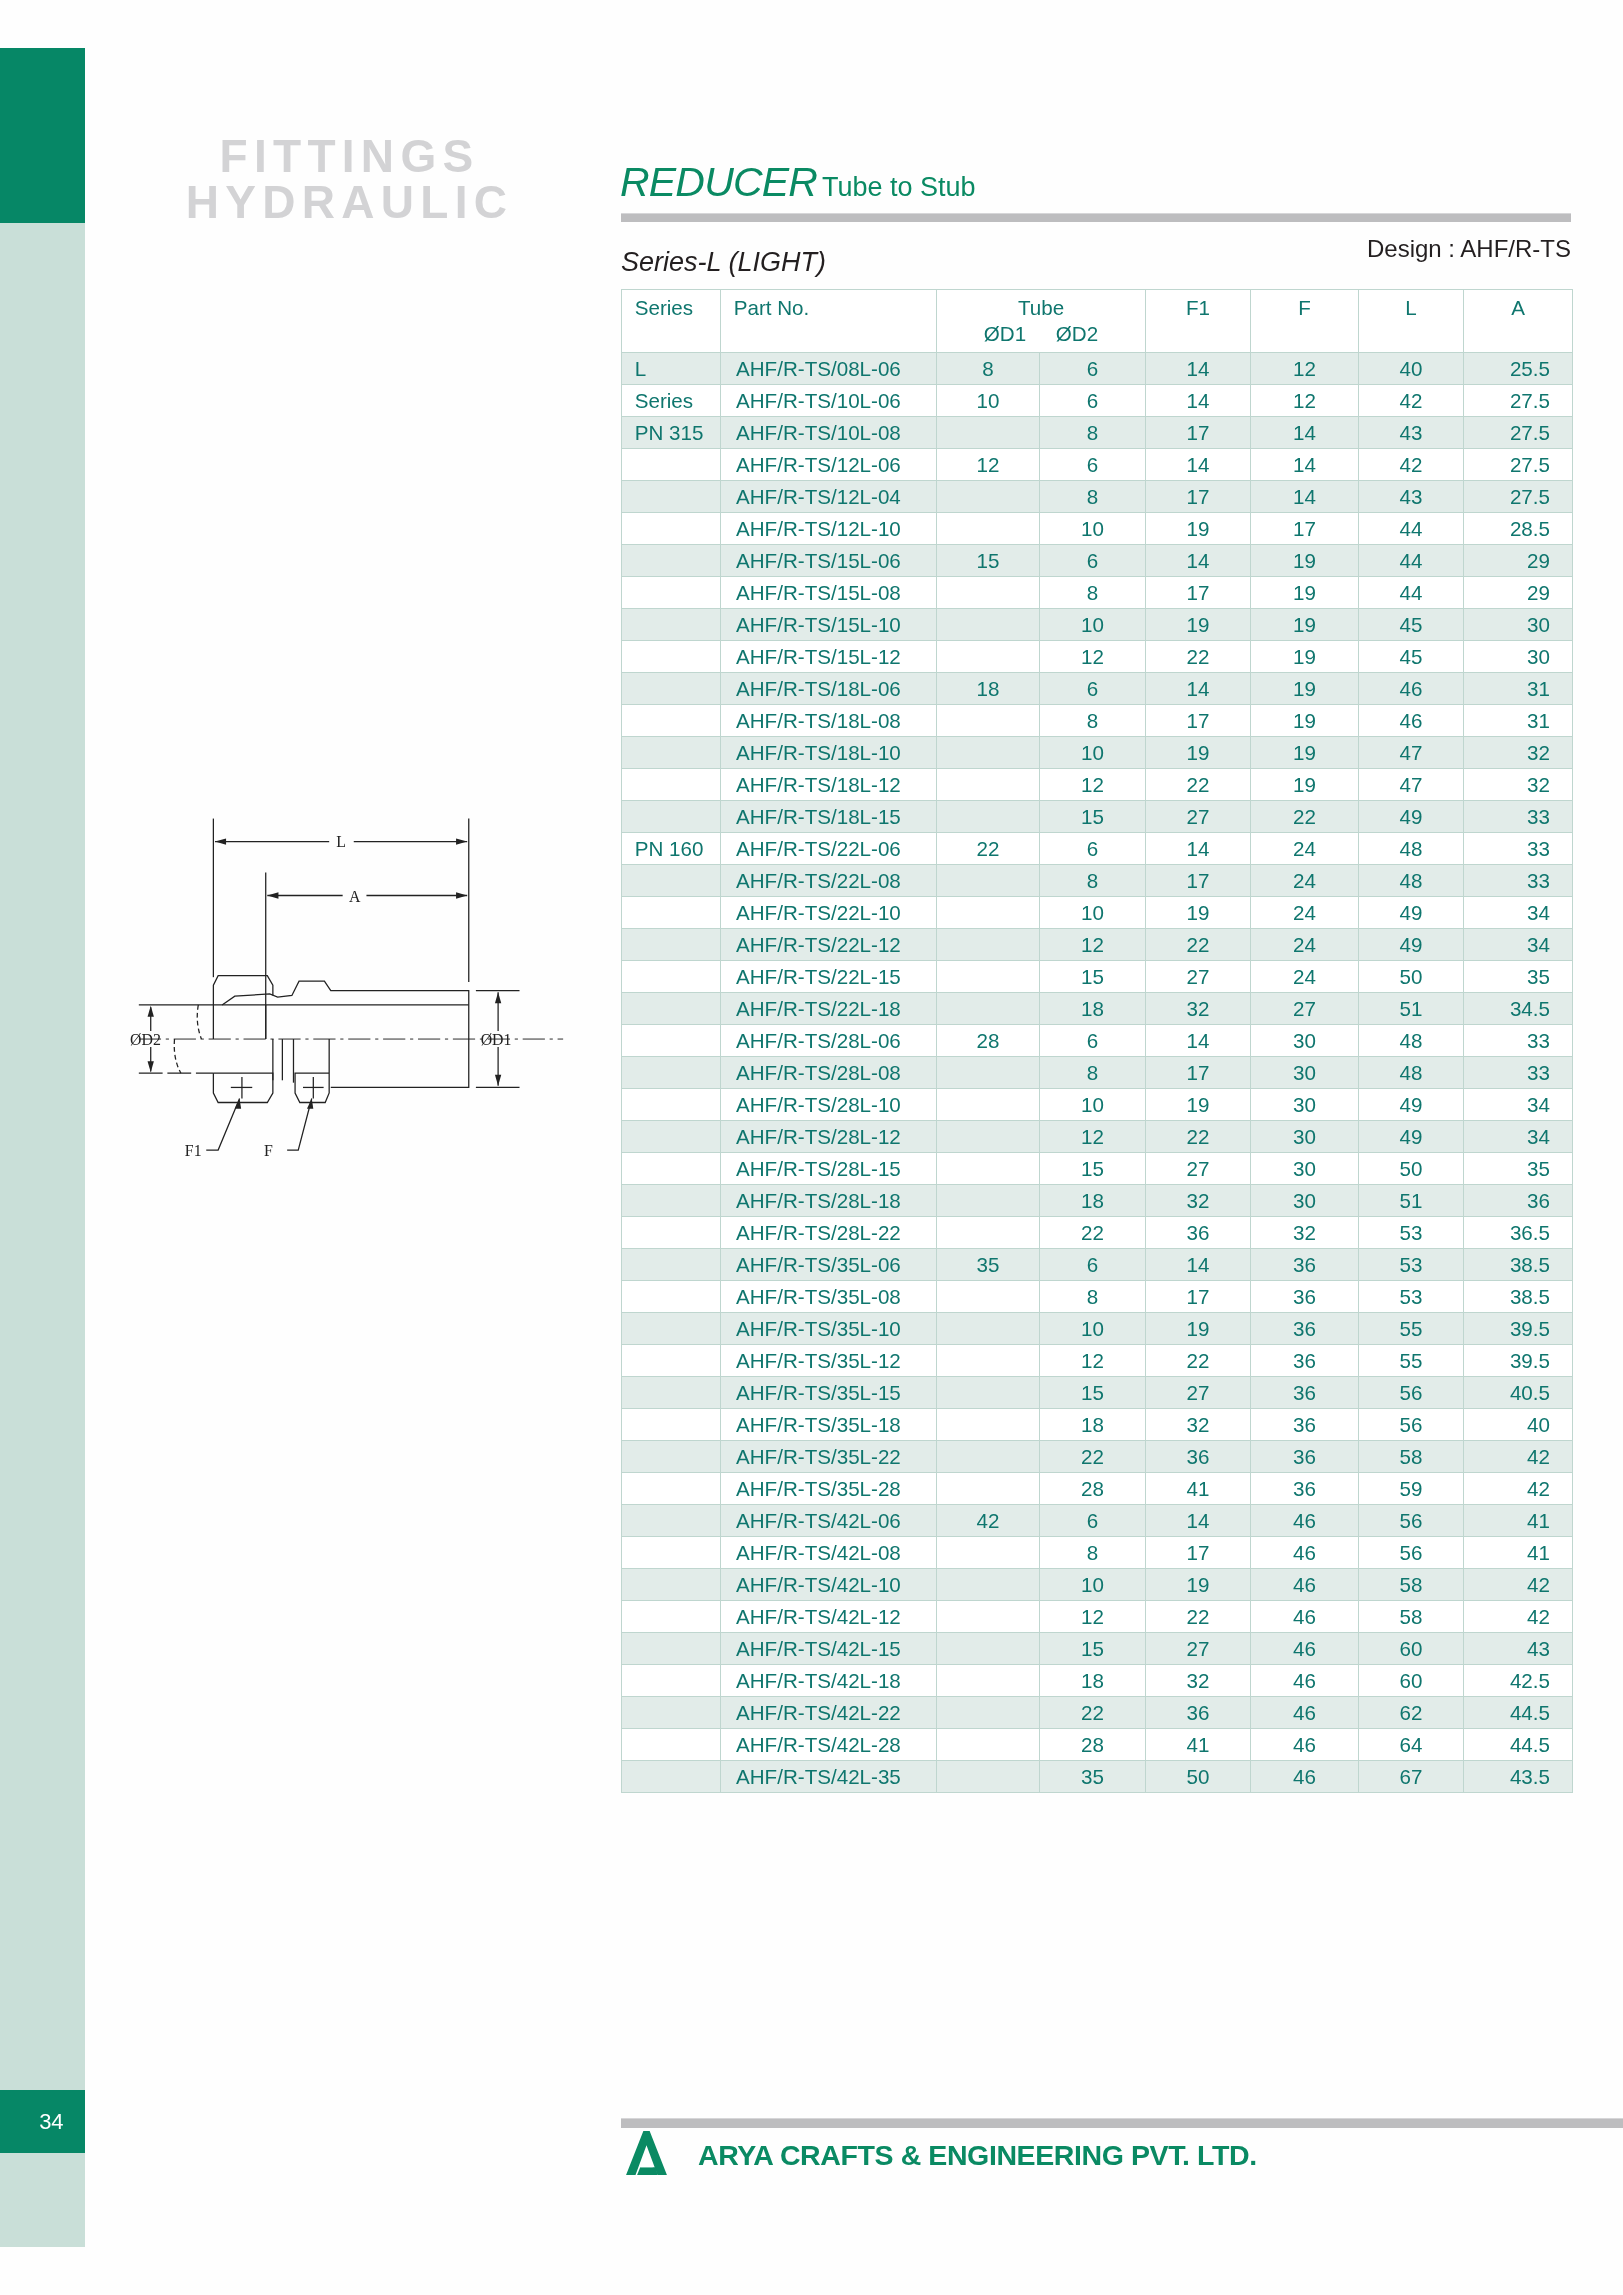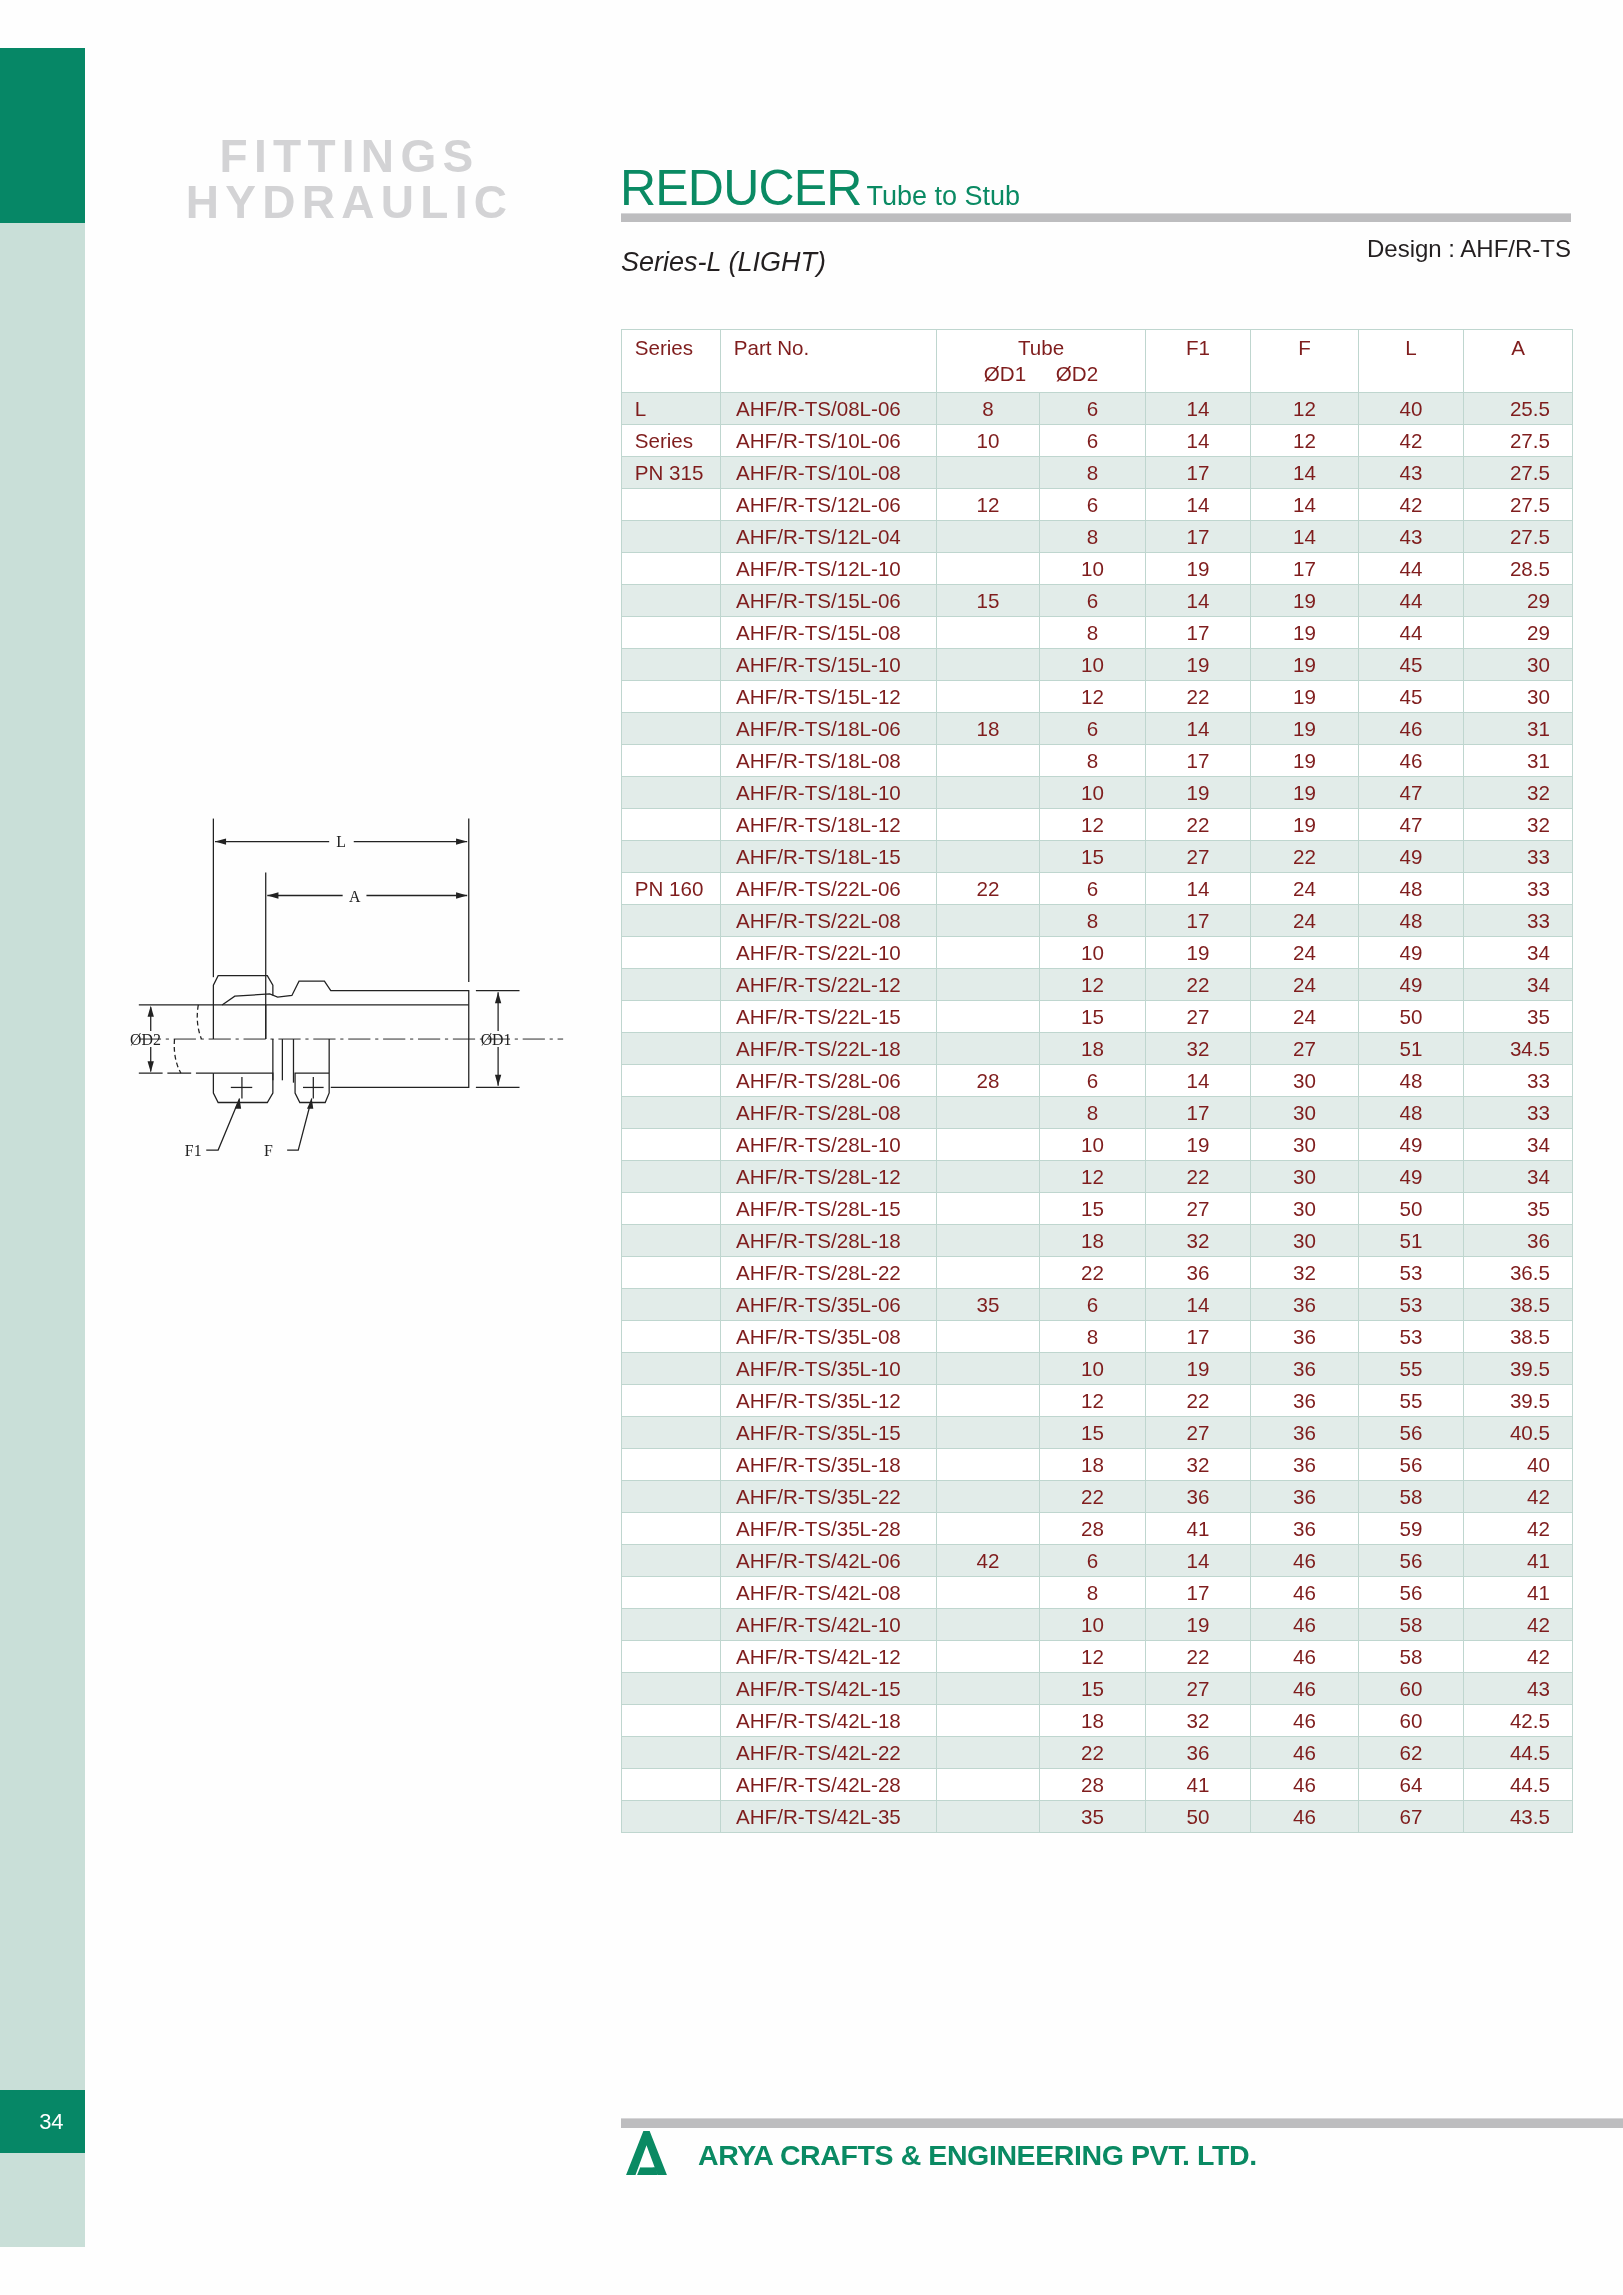--- a/index.html
+++ b/index.html
@@ -16,29 +16,29 @@
     color:#ffffff; font-size:22px; display:flex; align-items:center; justify-content:flex-end;
     box-sizing:border-box; padding-right:21.4px;
   }
   .section-title {
     position:absolute; left:179px; top:133px; width:341px; text-align:center;
     color:#d3d3d5; font-weight:bold; font-size:46px; line-height:46px; letter-spacing:6.3px;
   }
   .product-title {
     position:absolute; left:620px; top:159px; color:#0a8a63; white-space:nowrap;
   }
-  .product-title .main { font-size:50px; letter-spacing:-0.8px; }
+  .product-title .main { font-size:41px; letter-spacing:-0.8px;font-style:italic; }
   .product-title .sub { font-size:27px; margin-left:4.8px; }
   .title-bar { position:absolute; left:621px; top:213px; width:950px; height:8px; background:#bdbdbf; border-top:0.8px solid #d6d6d8; }
   .series-label { position:absolute; left:621px; top:247px; font-size:27px; color:#231f20;font-style:italic; }
   .design-label { position:absolute; right:52px; top:235px; font-size:24px; color:#231f20; }
 
   table.spec {
     position:absolute; left:621px; top:289px; width:950px;
-    border-collapse:collapse; table-layout:fixed; font-size:20.6px; color:#7f1d1d;margin-top:40px;
+    border-collapse:collapse; table-layout:fixed; font-size:20.6px; color:#0f766e;
   }
   table.spec col.c-series { width:99px; }
   table.spec col.c-part { width:216px; }
   table.spec col.c-d1 { width:103px; }
   table.spec col.c-d2 { width:106px; }
   table.spec col.c-f1 { width:105px; }
   table.spec col.c-f { width:108px; }
   table.spec col.c-l { width:105px; }
   table.spec col.c-a { width:109px; }
   table.spec th, table.spec td { border:1.6px solid #bfd6cf; padding:0; }

